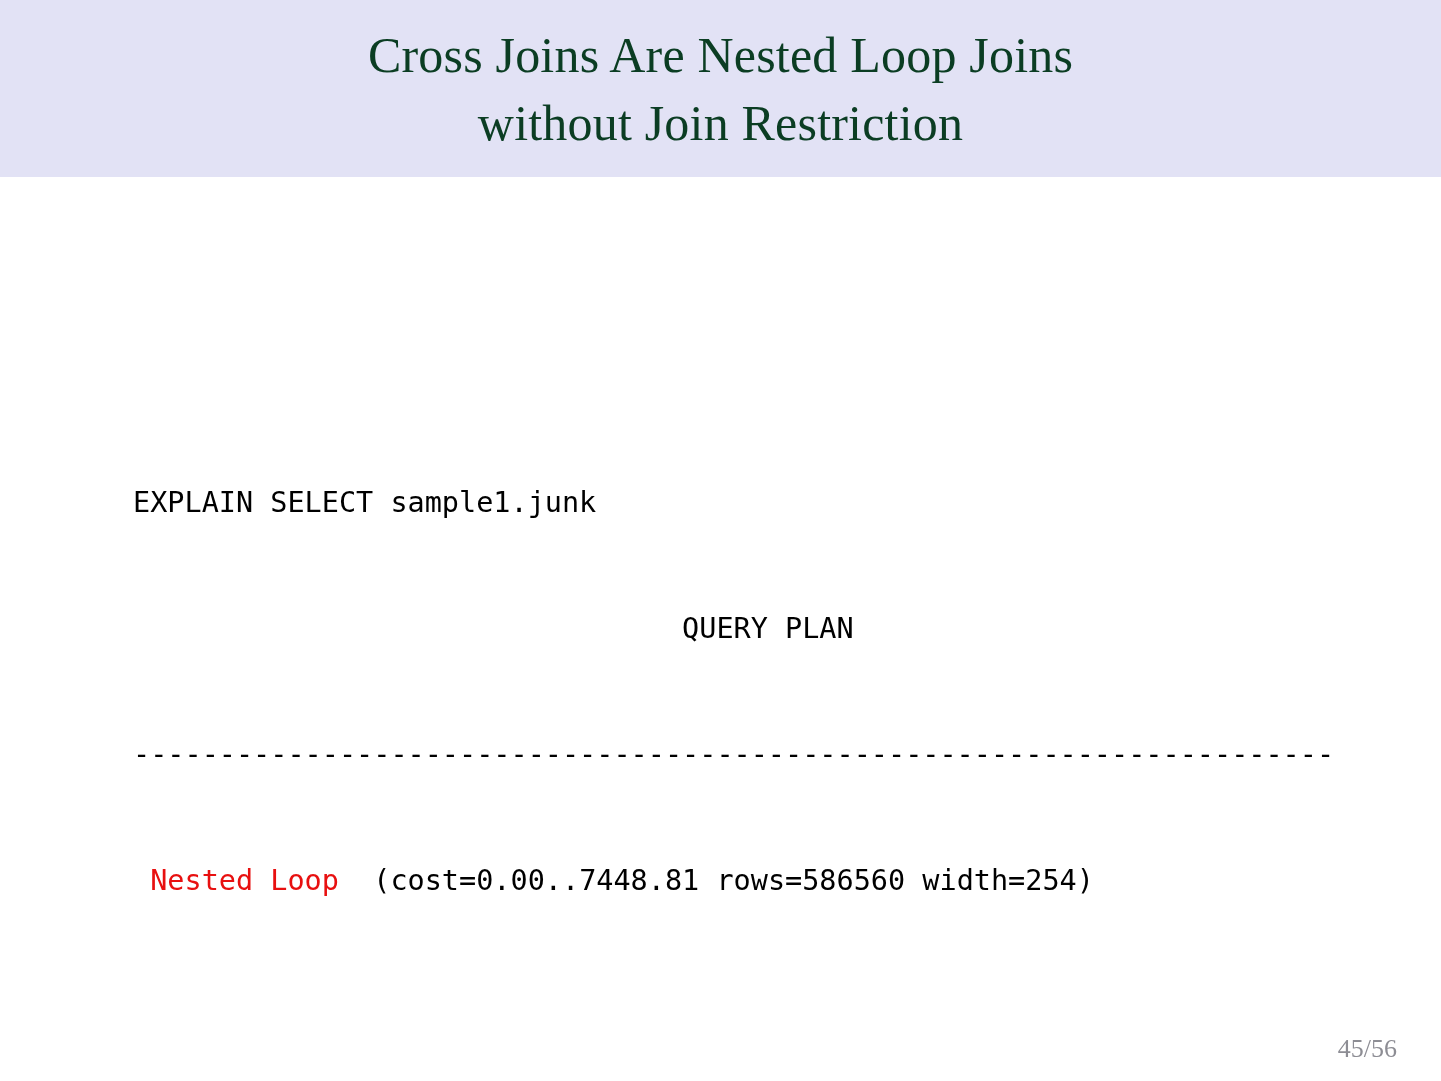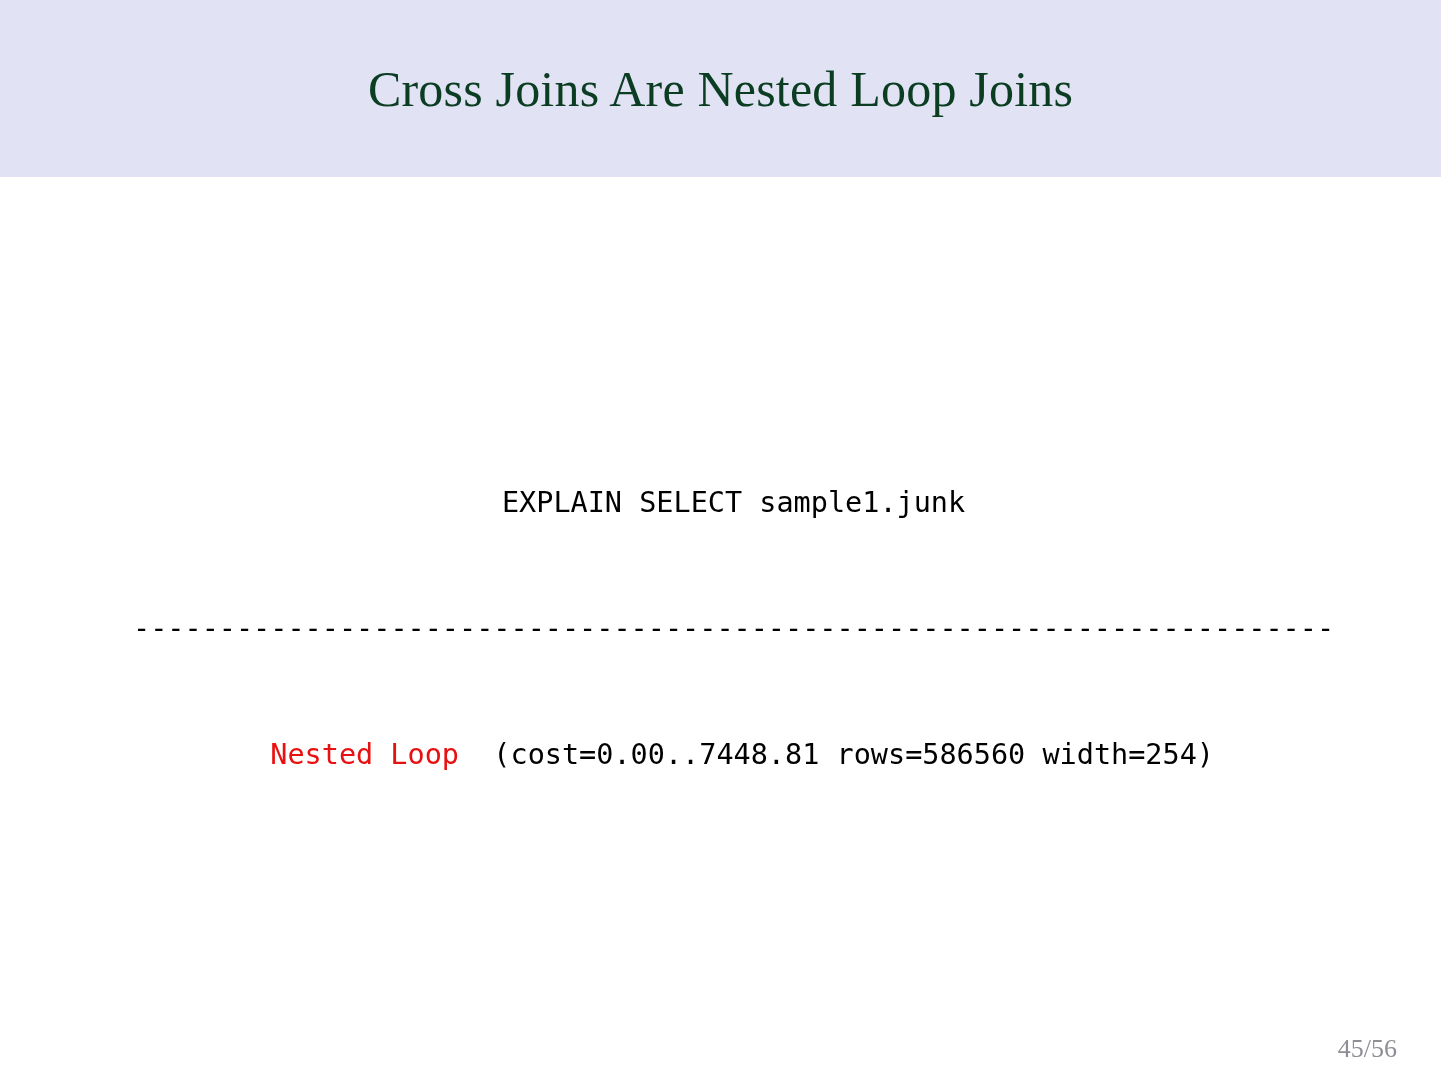--- a/index.html
+++ b/index.html
@@ -46,21 +46,20 @@
     font-family: "DejaVu Sans Mono", monospace;
     font-size: 28.5px;
     line-height: 42px;
     color: #000000;
     white-space: pre;
     letter-spacing: 0px;
   }
   .code-line {
     white-space: pre;
     height: 42px;
-    text-align: center;
   }
   .kw-red {
     color: #e81010;
   }
   .rule-line {
     white-space: pre;
     height: 42px;
     letter-spacing: 0px;
   }
 
@@ -75,24 +74,26 @@
     line-height: 30px;
     white-space: nowrap;
     margin-top: 28px;
   }
 </style>
 </head>
 <body>
 
 <div id="title-banner">
   <div class="title-line">Cross Joins Are Nested Loop Joins</div>
+  <div class="title-line">without Join Restriction</div>
 </div>
 
 <div id="code-block">
   <div class="code-line">EXPLAIN SELECT sample1.junk</div>
+  <div class="code-line">                                QUERY PLAN</div>
   <div class="rule-line">----------------------------------------------------------------------</div>
   <div class="code-line"><span> </span><span class="kw-red">Nested Loop</span><span>  (cost=0.00..7448.81 rows=586560 width=254)</span></div>
   
   
   
 </div>
 
 <div id="page-number">45/56</div>
 
 </body></html>

